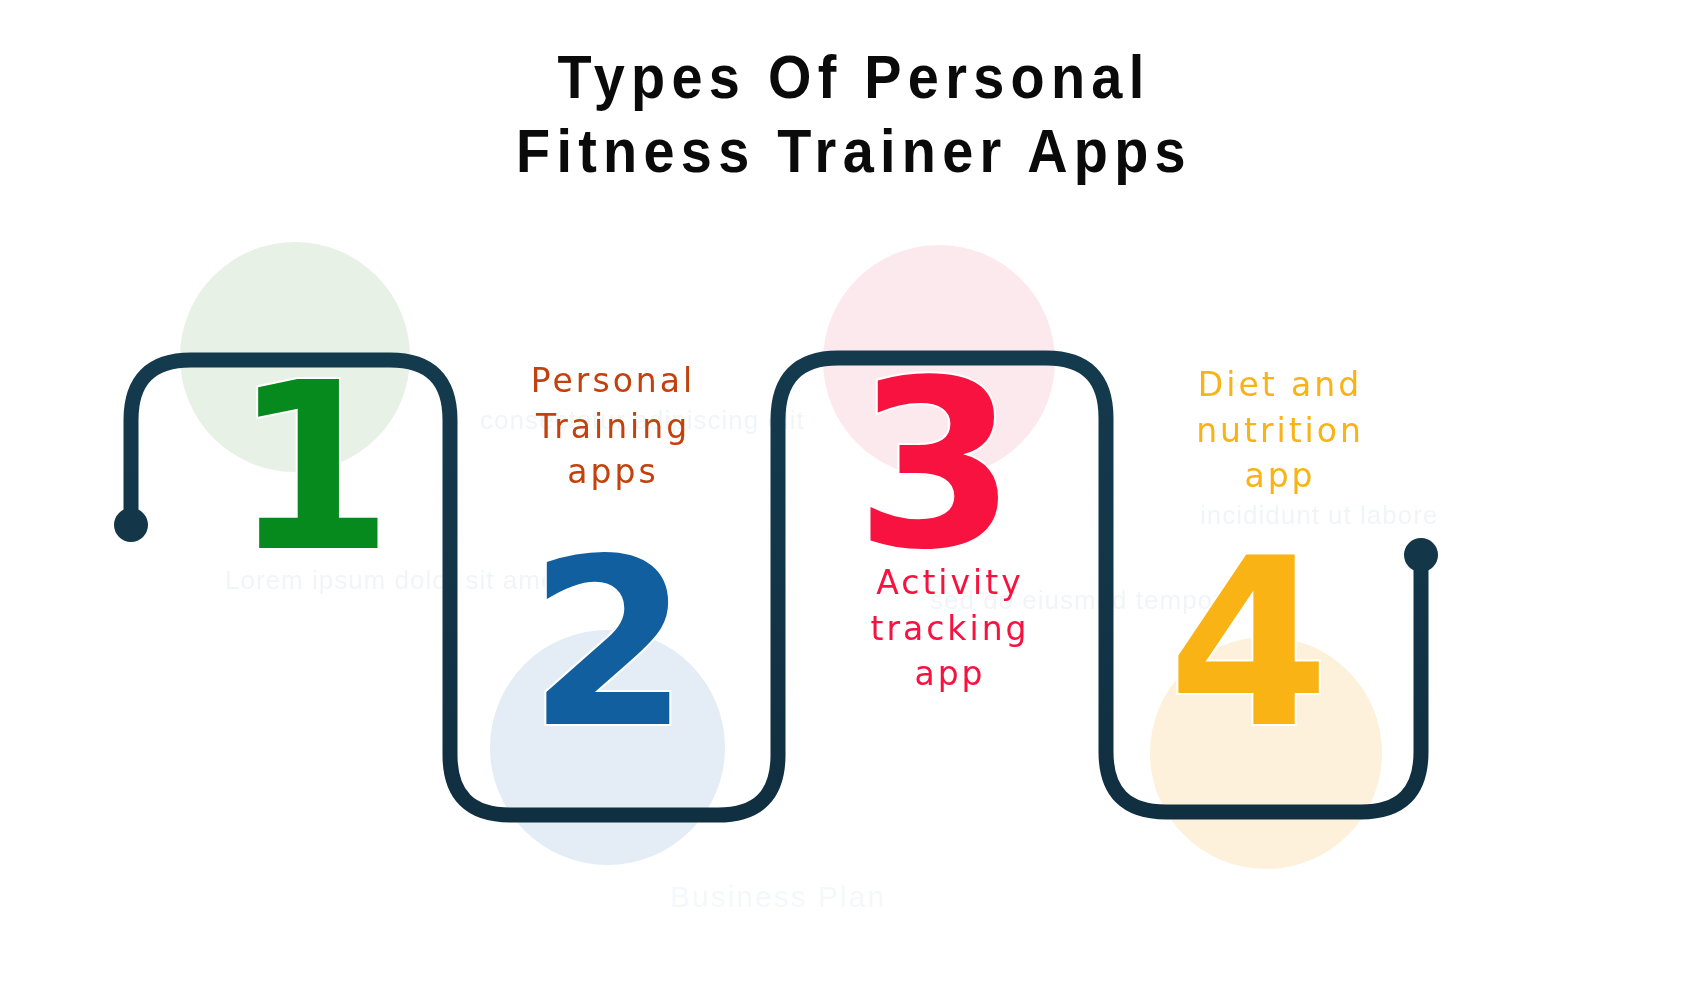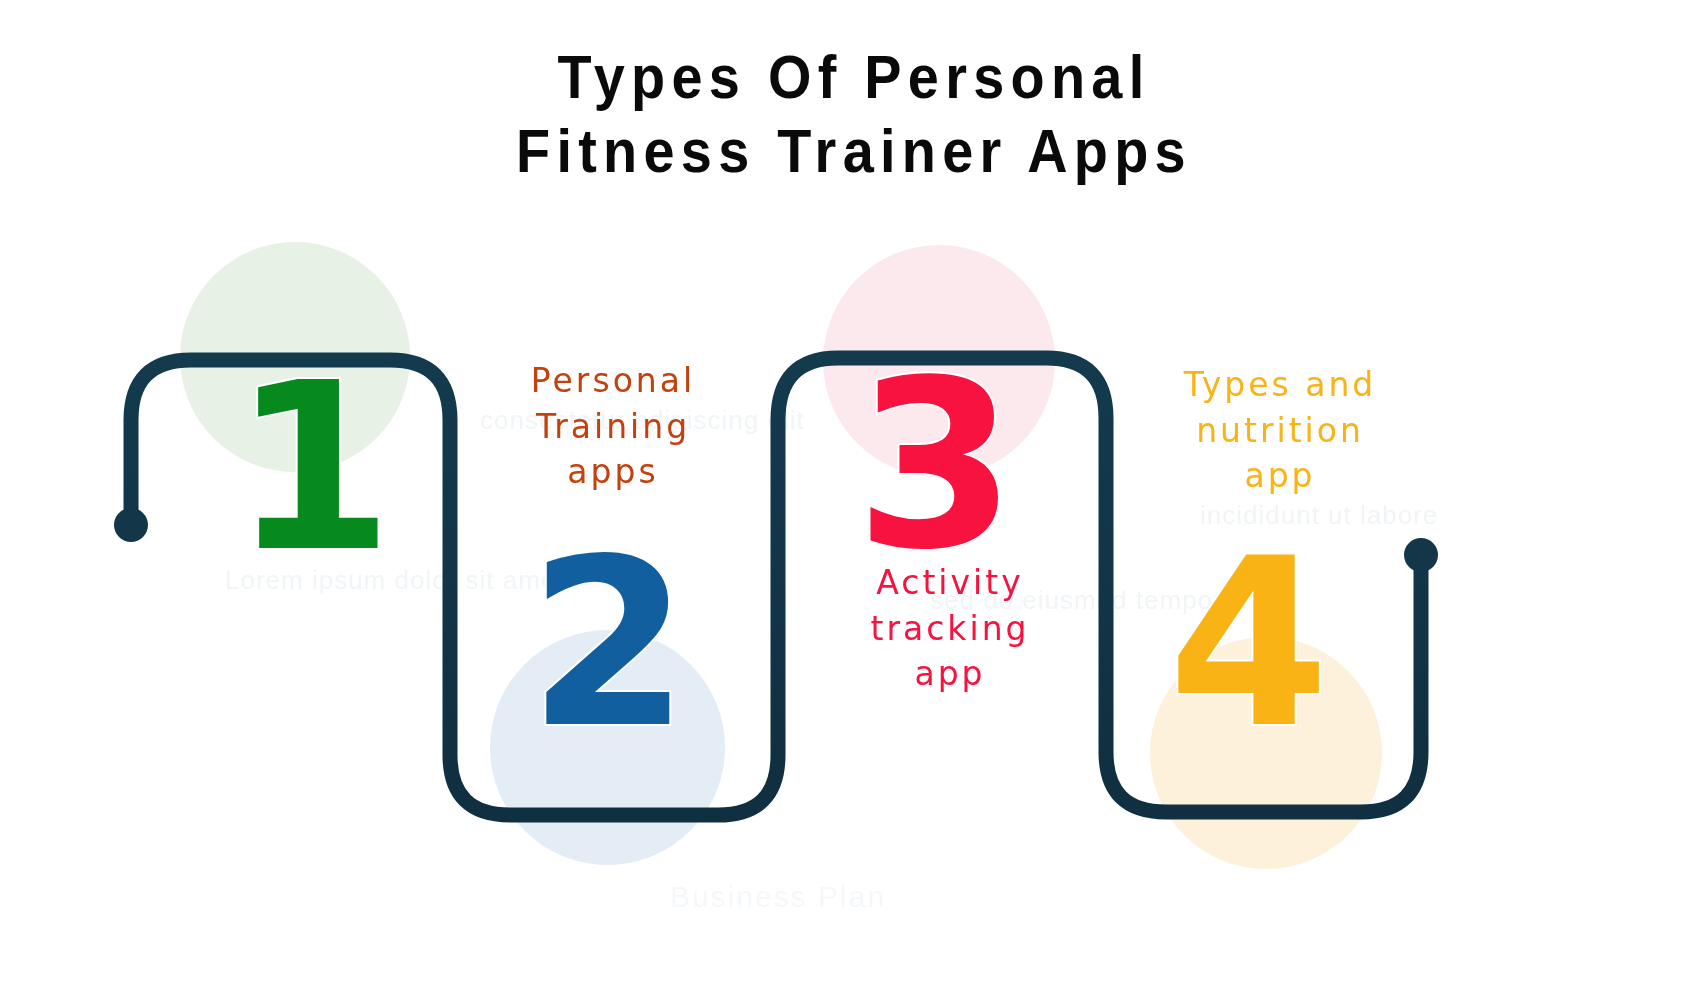--- a/index.html
+++ b/index.html
@@ -141,17 +141,17 @@
   <div class="label" style="left:463px; top:358px; width:300px; color:#c2410c;">Personal
 Training
 apps</div>
 
   <div class="num" style="left:855px; top:350px; font-size:232px; color:#f7123f;">3</div>
   <div class="label" style="left:805px; top:560px; width:290px; color:#f7123f;">Activity
 tracking
 app</div>
 
   <div class="num" style="left:1168px; top:528px; font-size:232px; color:#f9b314;">4</div>
-  <div class="label" style="left:1135px; top:362px; width:290px; color:#f9b314;">Types and
+  <div class="label" style="left:1135px; top:362px; width:290px; color:#f9b314;">Diet and
 nutrition
 app</div>
 
 </div>
 
 </body></html>

